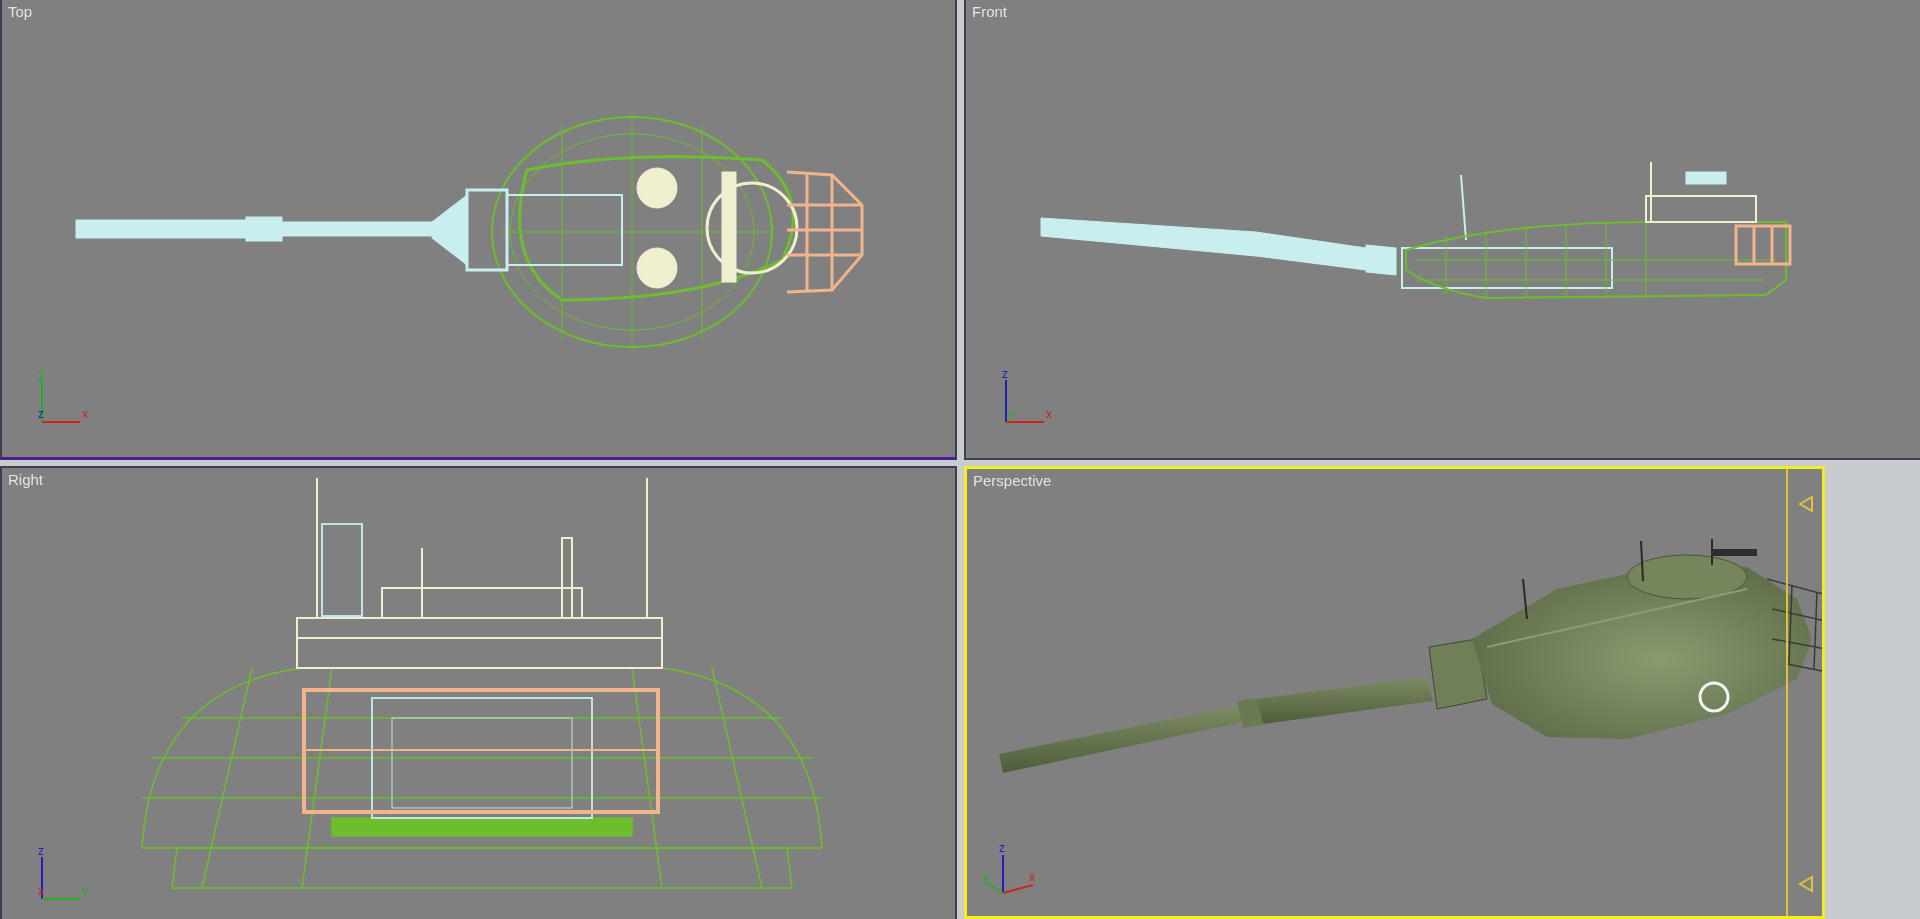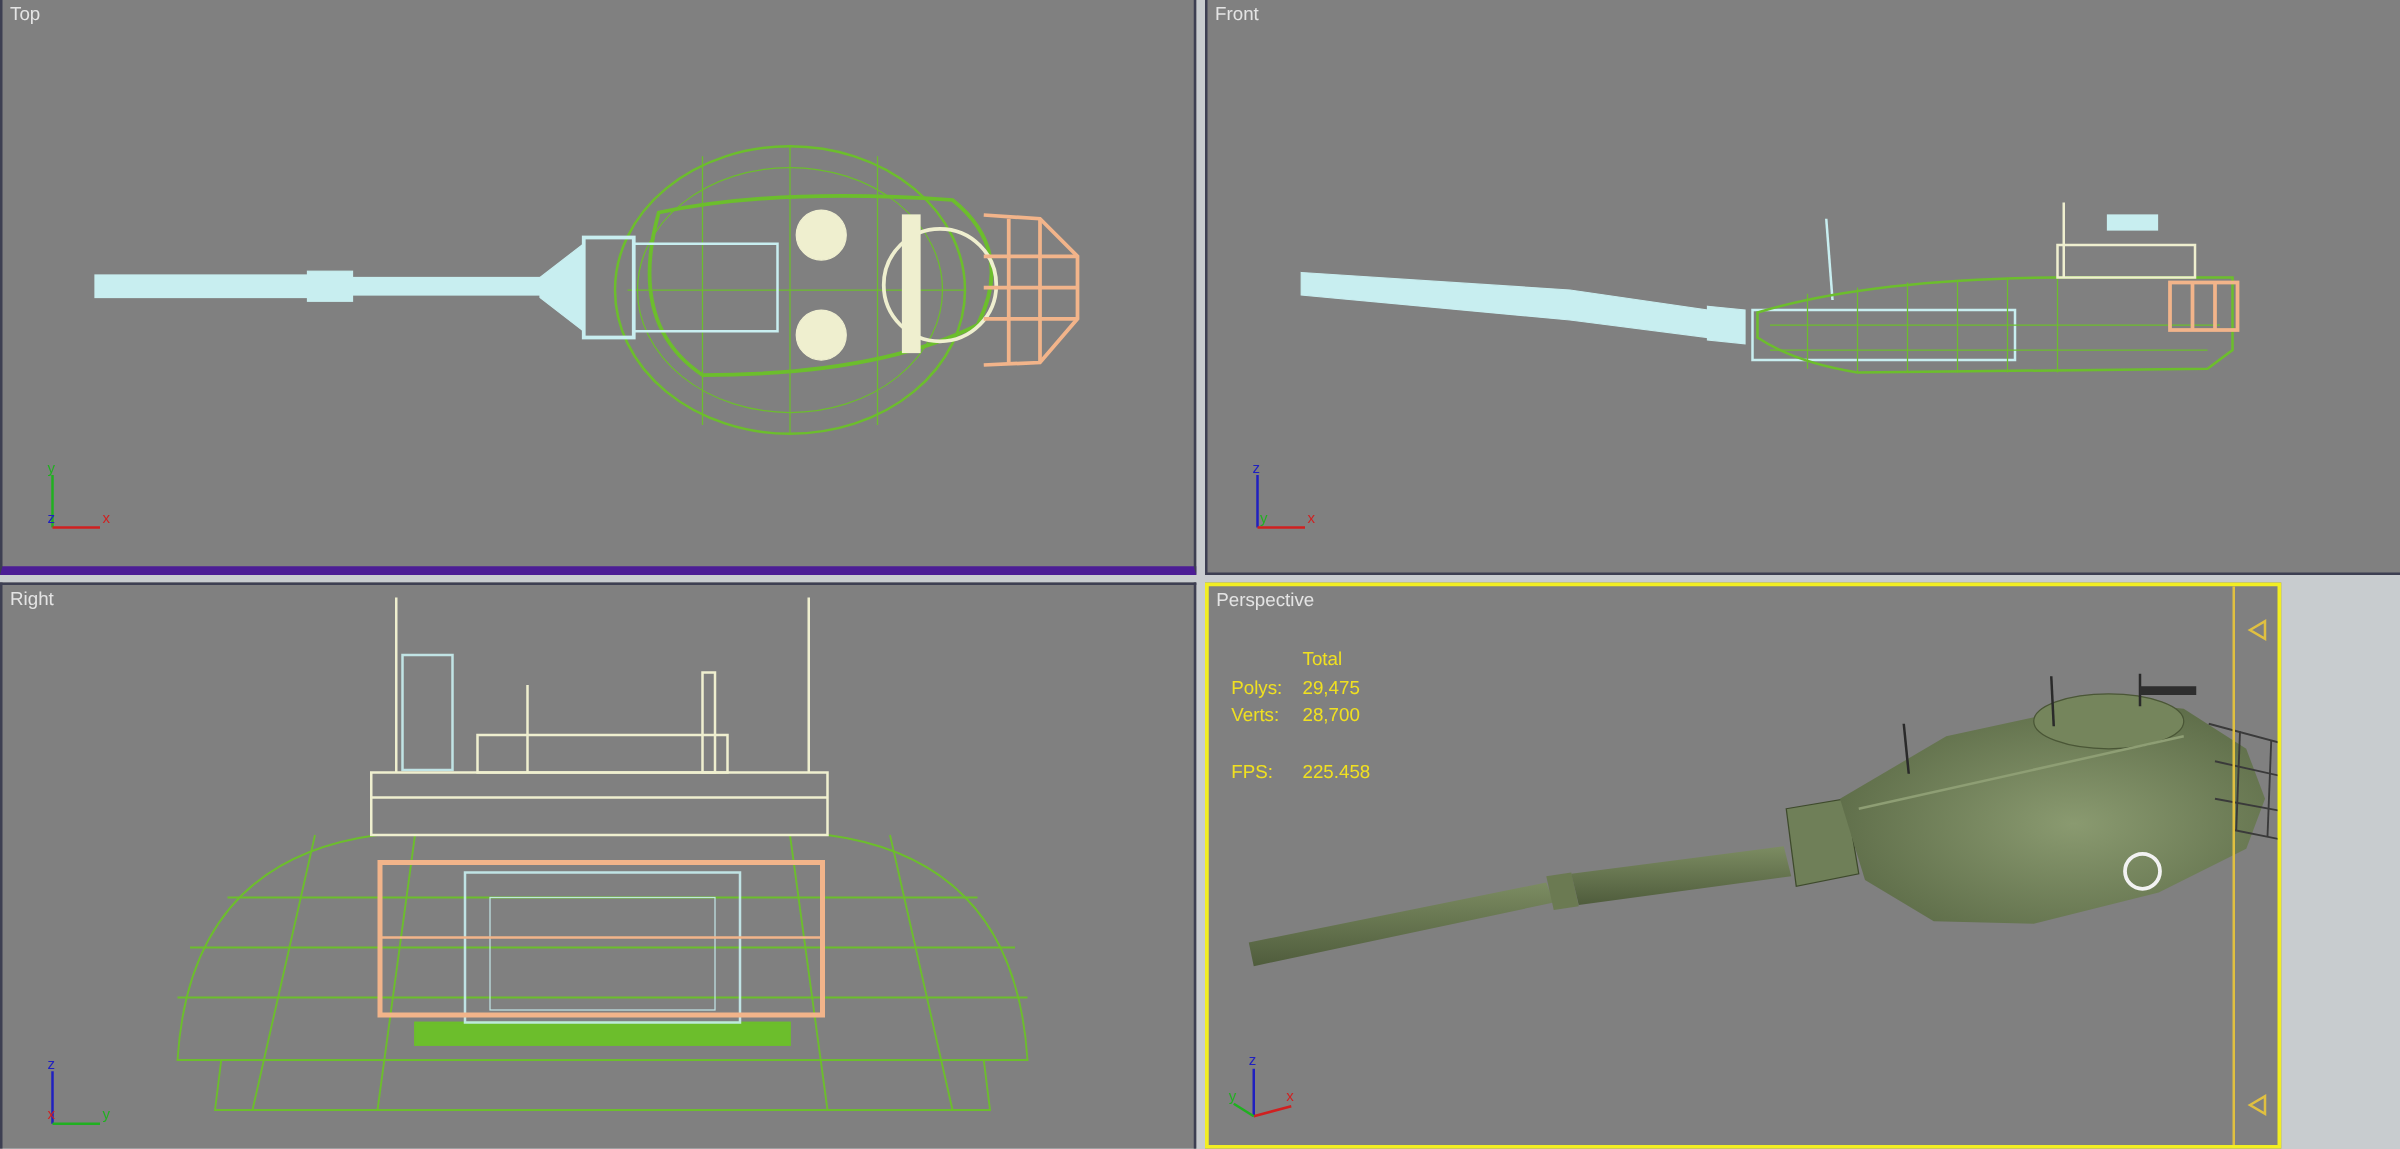--- a/index.html
+++ b/index.html
@@ -1,18 +1,18 @@
 <!DOCTYPE html>
 <html><head>
 <meta charset="utf-8">
 <style>
   html, body { margin:0; padding:0; }
   body { width:1920px; height:919px; background:#c8cccf; position:relative; overflow:hidden; font-family:"Liberation Sans", sans-serif; }
   .vp { position:absolute; background:#808080; overflow:hidden; box-sizing:border-box; }
-  .vp-top { left:0; top:0; width:957px; height:460px; border-left:2px solid #3d3f52; border-bottom:7px solid #4c1d95; border-right:2px solid #3d3f52; }
+  .vp-top { left:0; top:0; width:957px; height:460px; border-left:2px solid #3d3f52; border-bottom:3px solid #4c1d95; border-right:2px solid #3d3f52; }
   .vp-front { left:964px; top:0; width:956px; height:460px; border-left:2px solid #3d3f52; border-bottom:2px solid #3d3f52;text-align:right; }
   .vp-right { left:0; top:466px; width:957px; height:453px; border-left:2px solid #3d3f52; border-top:2px solid #3d3f52; border-right:2px solid #3d3f52; }
   .vp-persp { left:964px; top:466px; width:861px; height:453px; border:3px solid #f2ee22; }
   .vp-label { position:absolute; left:6px; top:3px; color:#e4e4e4; font-size:15px; }
   .vp svg.model { position:absolute; left:0; top:0; }
   .gizmo { position:absolute; width:60px; height:60px; }
   .stats { position:absolute; left:18px; top:48px; color:#f0e020; font-size:15px; line-height:22.5px; }
   .stats .row { display:flex; }
   .stats .lbl { width:57px; }
   .stats .hdr { padding-left:57px; }
@@ -148,36 +148,20 @@
     <line x1="6" y1="56" x2="6" y2="14" stroke="#2020c0" stroke-width="2"></line>
     <line x1="6" y1="56" x2="44" y2="56" stroke="#20b020" stroke-width="2"></line>
     <text x="2" y="12" fill="#2020c0" font-size="12" font-family="Liberation Sans, sans-serif">z</text>
     <text x="2" y="52" fill="#d02020" font-size="12" font-family="Liberation Sans, sans-serif">x</text>
     <text x="46" y="52" fill="#20b020" font-size="12" font-family="Liberation Sans, sans-serif">y</text>
   </svg>
 </div>
 
 <div class="vp vp-persp">
   <span class="vp-label">Perspective</span>
-  <div class="stats">
-    <div class="hdr">Total</div>
-    <div class="row">
-        <span class="lbl">Polys:</span>
-        <span>29,475</span>
-      </div>
-    <div class="row">
-        <span class="lbl">Verts:</span>
-        <span>28,700</span>
-      </div>
-    <div class="gap"></div>
-    <div class="row">
-        <span class="lbl">FPS:</span>
-        <span>225.458</span>
-      </div>
-  </div>
   <svg class="model" width="950" height="447" viewBox="0 0 950 447">
     <defs>
       <radialGradient id="turretGrad" cx="0.55" cy="0.55" r="0.6">
         <stop offset="0" stop-color="#8a9a70"></stop>
         <stop offset="1" stop-color="#5d6c48"></stop>
       </radialGradient>
       <linearGradient id="barrelGrad" x1="0" y1="0" x2="0" y2="1">
         <stop offset="0" stop-color="#7c8c62"></stop>
         <stop offset="1" stop-color="#4f5c3c"></stop>
       </linearGradient>

